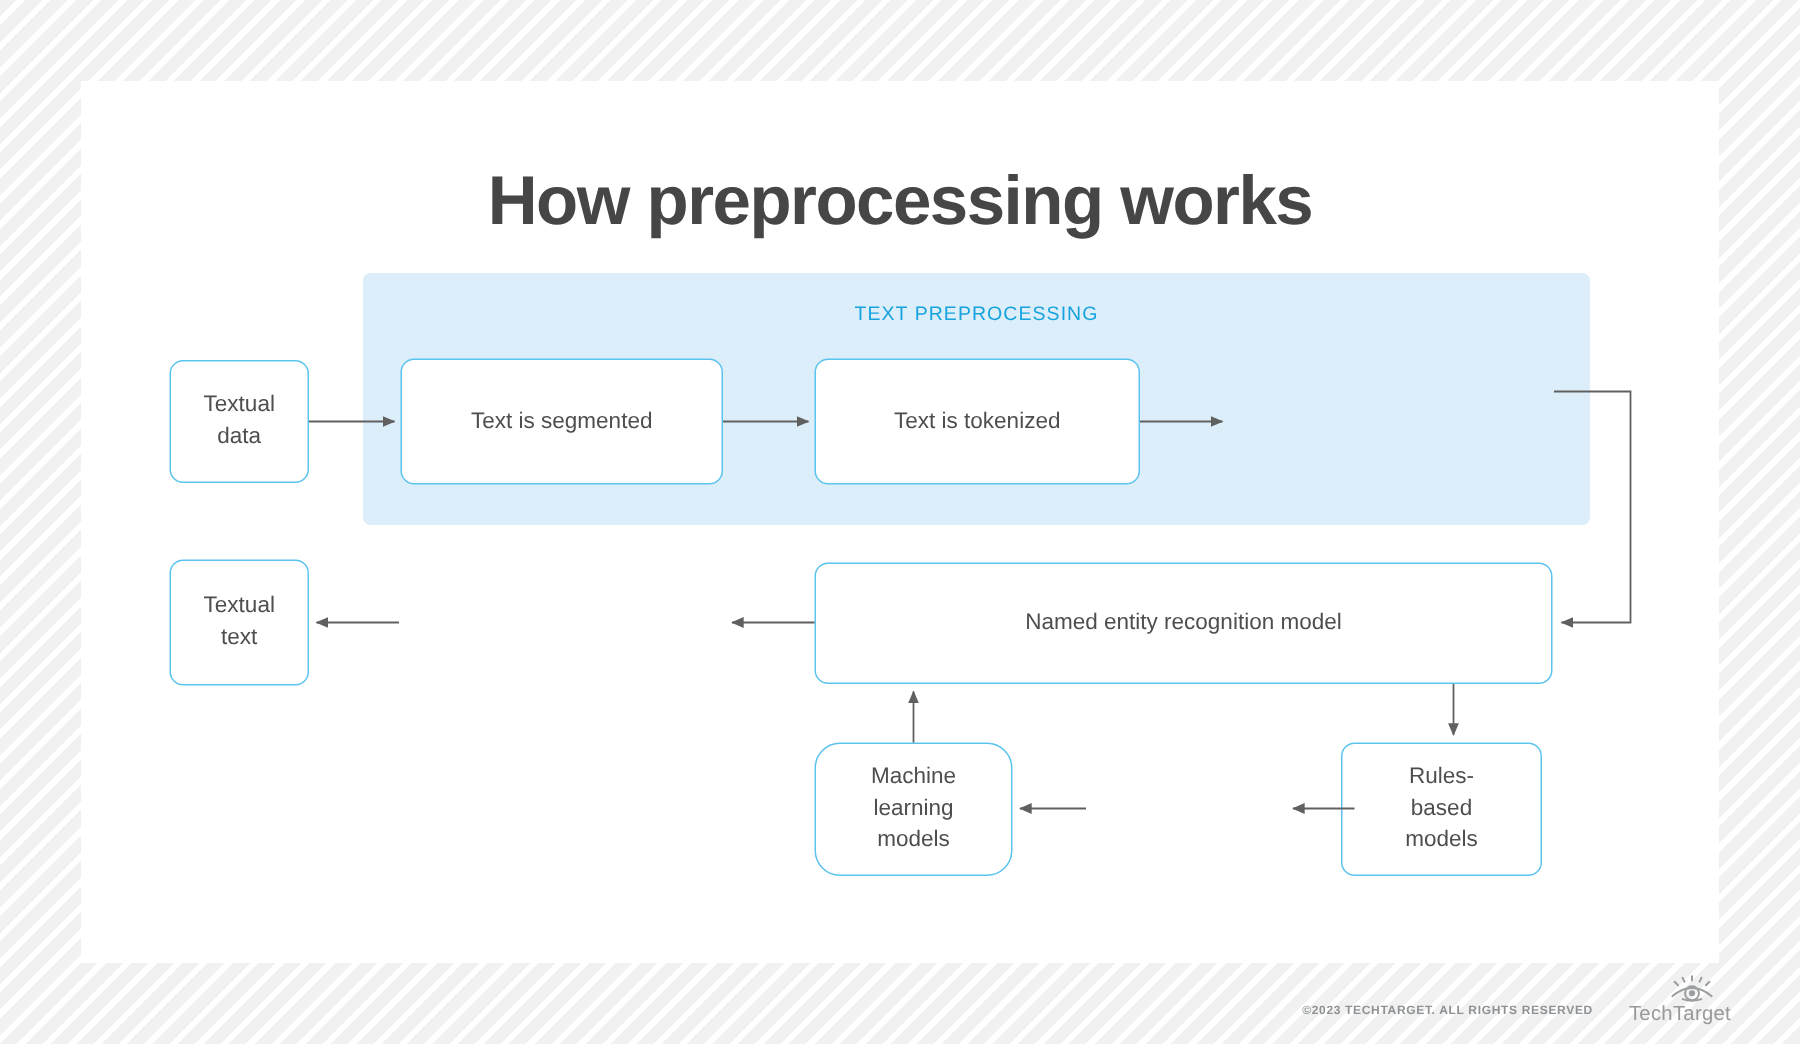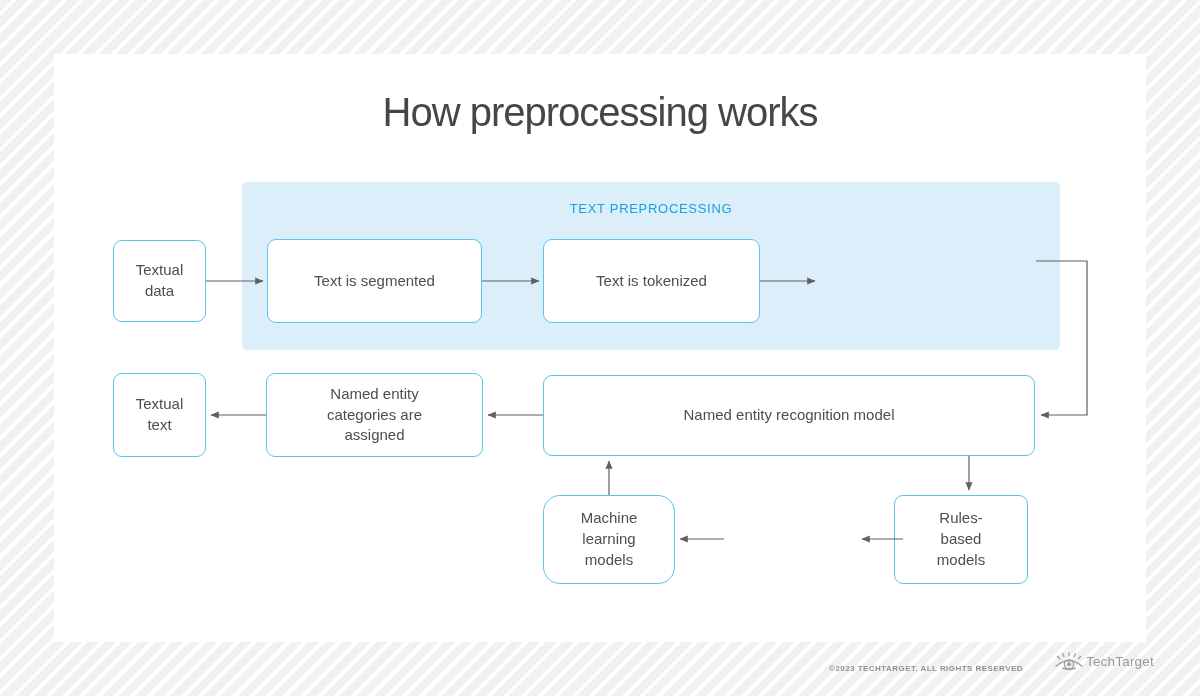--- a/index.html
+++ b/index.html
@@ -16,24 +16,24 @@
     position: relative;
   }
   .card {
     position: absolute;
     left: 54px; top: 54px;
     width: 1092px; height: 588px;
     background: #ffffff;
   }
   .title {
     position: absolute;
-    top: 36px; left: 0; width: 100%;
+    top: 52px; left: 0; width: 100%;
     text-align: center;
-    font-size: 40px;
-    font-weight: normal;
+    font-size: 46px;
+    font-weight: bold;
     letter-spacing: -1px;
     color: #464646;
   }
   .band {
     position: absolute;
     left: 188px; top: 128px;
     width: 818px; height: 168px;
     background: #dceef9;
     border-radius: 5px;
   }
@@ -64,32 +64,32 @@
   .arrows {
     position: absolute;
     left: 0; top: 0;
     pointer-events: none;
   }
   .footer {
     position: absolute;
     right: 46px; top: 650px;
     display: flex;
     align-items: center;
-    gap: 13px;
+    gap: 24px;
   }
   .copyright {
     font-size: 8px;
     font-weight: bold;
     letter-spacing: 0.45px;
     color: #8e9295;
     padding-top: 14px;
   }
   .brand {
     display: flex;
-    flex-direction: row;
+    flex-direction: column;
     align-items: center;
     line-height: 1;
   }
   .brand .eye { margin-left: 16px; }
   .brand-text {
     font-size: 13.5px;
     color: #97999b;
     letter-spacing: 0.2px;
   }
 </style>
@@ -101,21 +101,20 @@
   <div class="title">How preprocessing works</div>
 
   <div class="band"></div>
   <div class="band-label">TEXT PREPROCESSING</div>
 
   <div class="node" style="left:59px;  top:186px; width:93px;  height:82px; padding:0 12px;">Textual data</div>
   <div class="node" style="left:213px; top:185px; width:215px; height:84px;">Text is segmented</div>
   <div class="node" style="left:489px; top:185px; width:217px; height:84px;">Text is tokenized</div>
 
   <div class="node" style="left:59px;  top:319px; width:93px;  height:84px; padding:0 10px;">Textual text</div>
-  <div class="node" style="left:212px; top:319px; width:217px; height:84px; padding:0 44px;">Named entity categories are assigned</div>
   <div class="node" style="left:489px; top:321px; width:492px; height:81px;">Named entity recognition model</div>
 
   <div class="node" style="left:489px; top:441px; width:132px; height:89px; padding:0 20px;border-radius:17px;">Machine learning models</div>
   <div class="node" style="left:840px; top:441px; width:134px; height:89px; padding:0 38px;">Rules-based models</div>
 
   <svg class="arrows" width="1092" height="588" viewBox="0 0 1092 588">
     <defs>
       <marker id="ah" markerWidth="8" markerHeight="8" refX="6.5" refY="3" orient="auto">
         <path d="M0,0 L7,3 L0,6 Z" fill="#606060"></path>
       </marker>

